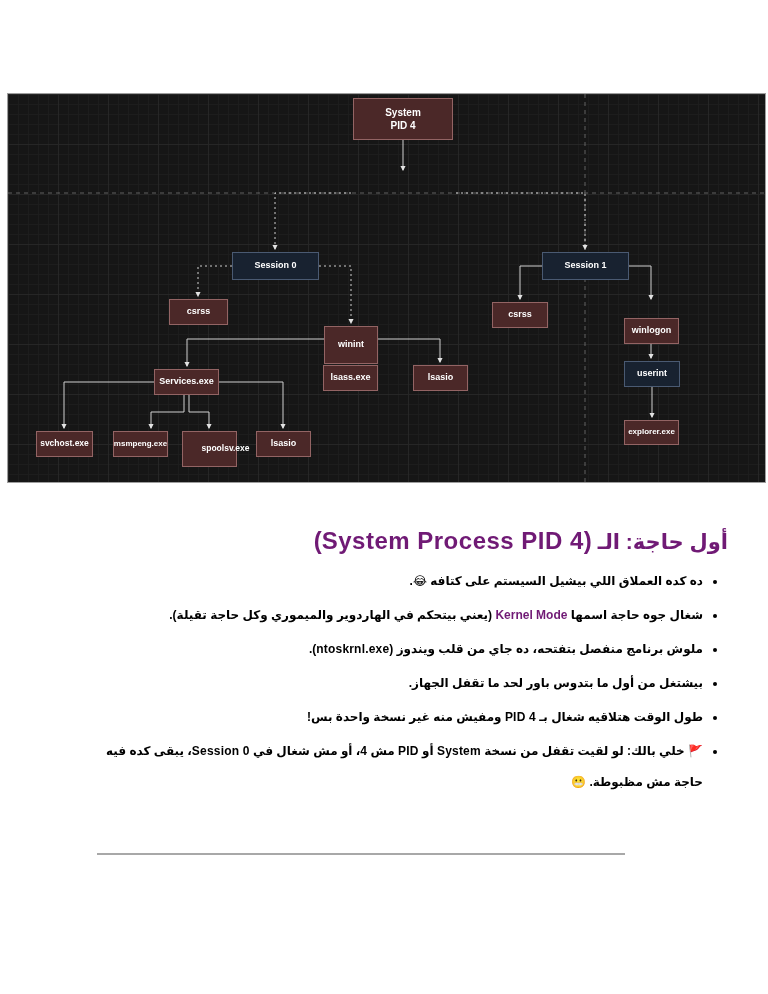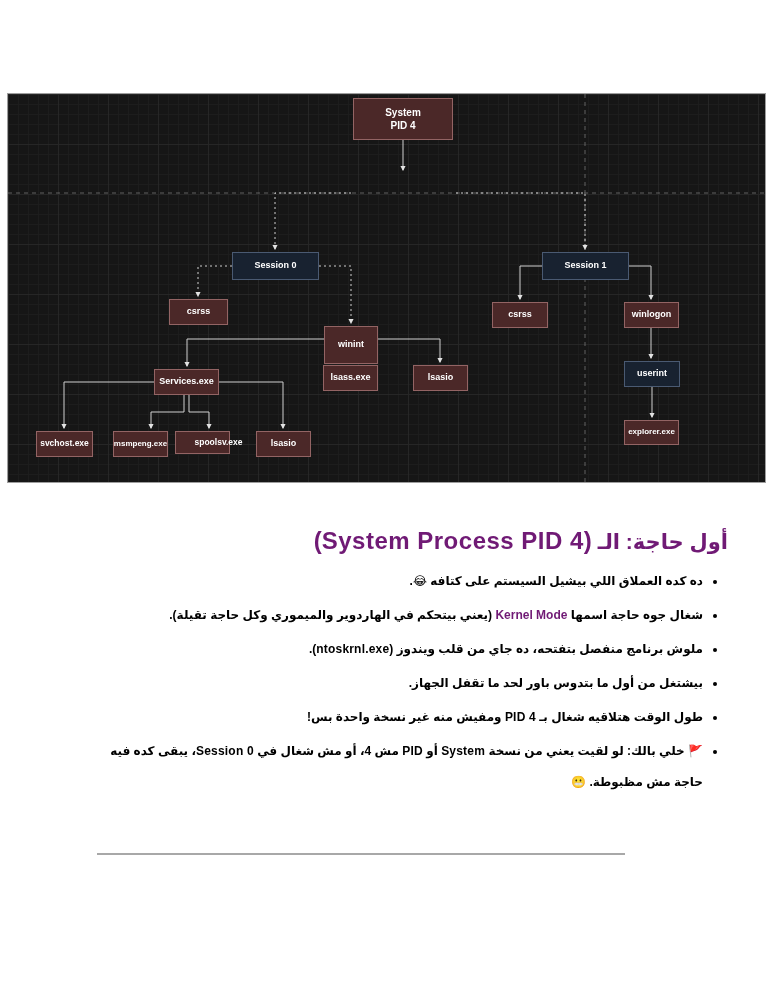--- a/index.html
+++ b/index.html
@@ -28,28 +28,28 @@
   .node.maroon{background:#4b2828;border:1px solid #936464;}
   .node.navy{background:#182230;border:1px solid #4a5a72;}
 
   .n-system{left:345px;top:4px;width:100px;height:42px;font-size:10px;}
   .n-smss{left:343px;top:79px;width:105px;height:41px;font-size:8.5px;}
   .n-session0{left:224px;top:158px;width:87px;height:28px;}
   .n-session1{left:534px;top:158px;width:87px;height:28px;}
   .n-csrss0{left:161px;top:205px;width:59px;height:26px;}
   .n-winint{left:316px;top:232px;width:54px;height:38px;}
   .n-csrss1{left:484px;top:208px;width:56px;height:26px;}
-  .n-winlogon{left:616px;top:208px;width:55px;height:26px;}
+  .n-winlogon{left:616px;top:224px;width:55px;height:26px;}
   .n-services{left:146px;top:275px;width:65px;height:26px;}
   .n-lsass{left:315px;top:271px;width:55px;height:26px;}
   .n-lsasio1{left:405px;top:271px;width:55px;height:26px;}
   .n-userint{left:616px;top:267px;width:56px;height:26px;}
   .n-svchost{left:28px;top:337px;width:57px;height:26px;font-size:8.5px;}
   .n-msmpeng{left:105px;top:337px;width:55px;height:26px;font-size:8px;}
-  .n-spoolsv{left:167px;top:337px;width:55px;height:23px;font-size:8.5px;padding-left:32px;}
+  .n-spoolsv{left:174px;top:337px;width:55px;height:36px;font-size:8.5px;padding-left:32px;}
   .n-lsasio2{left:248px;top:337px;width:55px;height:26px;}
   .n-explorer{left:616px;top:326px;width:55px;height:25px;font-size:8px;}
 
   
   .heading{
     position:absolute;top:527px;right:40px;margin:0;color:#701a75;
     font-size:21px;font-weight:bold;direction:rtl;white-space:nowrap;
   }
   .heading .latin-part{font-size:24px;letter-spacing:.5px;}
   .bullets{
@@ -124,16 +124,16 @@
 </div>
 
 <h1 class="heading" dir="rtl"><span>أول حاجة: الـ</span> <span class="latin-part">(System Process PID 4)</span></h1>
 
 <ul class="bullets" dir="rtl">
   <li><span>ده كده العملاق اللي بيشيل السيستم على كتافه 😂.</span></li>
   <li><span>شغال جوه حاجة اسمها </span><span class="seg-blue">Kernel Mode</span><span> (يعني بيتحكم في الهاردوير والميموري وكل حاجة تقيلة).</span></li>
   <li><span>ملوش برنامج منفصل بتفتحه، ده جاي من قلب ويندوز </span><span class="seg-latin">(ntoskrnl.exe)</span><span>.</span></li>
   <li><span>بيشتغل من أول ما بتدوس باور لحد ما تقفل الجهاز.</span></li>
   <li><span>طول الوقت هتلاقيه شغال بـ </span><span class="seg-latin">PID 4</span><span> ومفيش منه غير نسخة واحدة بس!</span></li>
-  <li><span>🚩 خلي بالك: لو لقيت يعني من نسخة </span><span class="seg-latin">System</span><span> أو </span><span class="seg-latin">PID</span><span> مش 4، أو مش شغال في </span><span class="seg-latin">Session 0</span><span>، يبقى كده فيه حاجة مش مظبوطة. 😬</span></li>
+  <li><span>🚩 خلي بالك: لو لقيت تقفل من نسخة </span><span class="seg-latin">System</span><span> أو </span><span class="seg-latin">PID</span><span> مش 4، أو مش شغال في </span><span class="seg-latin">Session 0</span><span>، يبقى كده فيه حاجة مش مظبوطة. 😬</span></li>
 </ul>
 
 <div class="divider"></div>
 
 </body></html>

